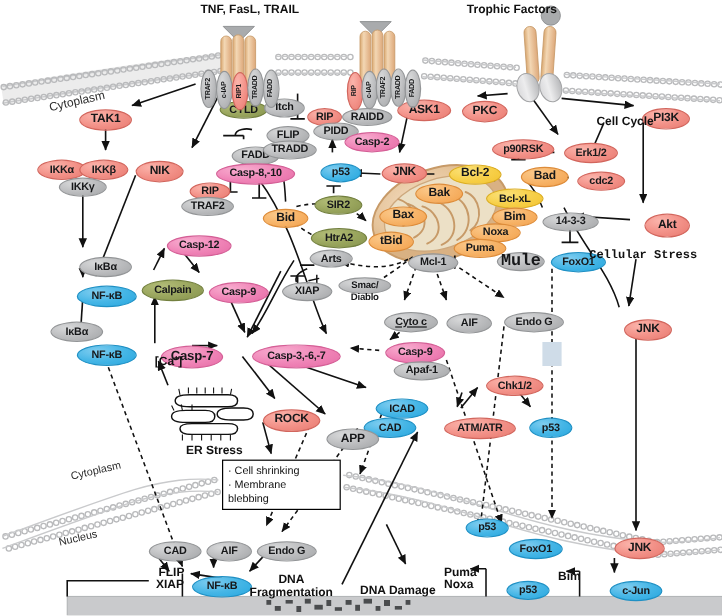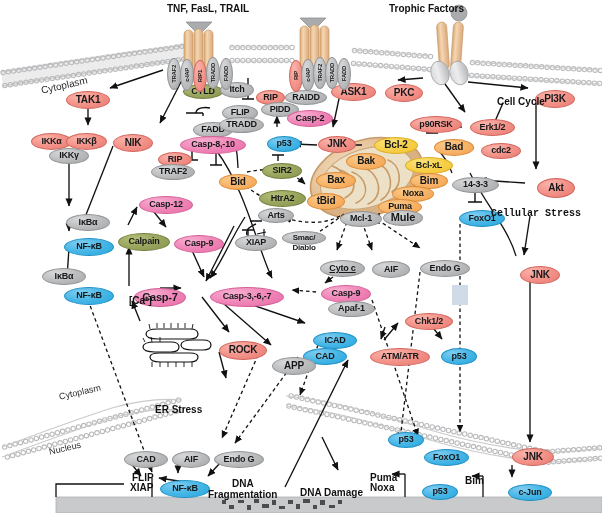--- a/index.html
+++ b/index.html
@@ -688,21 +688,21 @@
       <div class="node n-orange" style="left: 410px; top: 173px; width: 38px; height: 16px; font-size: 10px;">Bim</div>
       <div class="node n-orange" style="left: 219px; top: 174px; width: 38px; height: 16px; font-size: 10px;">Bid</div>
       <div class="node n-gray" style="left: 452px; top: 177px; width: 47px; height: 16px; font-size: 9px;">14-3-3</div>
       <div class="node n-red" style="left: 537px; top: 178px; width: 38px; height: 20px; font-size: 10px;">Akt</div>
       <div class="node n-orange" style="left: 392px; top: 186px; width: 42px; height: 16px; font-size: 9px;">Noxa</div>
       <div class="node n-olive" style="left: 259px; top: 190px; width: 47px; height: 17px; font-size: 9px;">HtrA2</div>
       <div class="node n-orange" style="left: 307px; top: 193px; width: 38px; height: 17px; font-size: 10px;">tBid</div>
       <div class="node n-orange" style="left: 378px; top: 199px; width: 44px; height: 16px; font-size: 9px;">Puma</div>
       <div class="node n-gray" style="left: 258px; top: 208px; width: 36px; height: 15px; font-size: 9px;">Arts</div>
       <div class="node n-gray" style="left: 340px; top: 211px; width: 42px; height: 16px; font-size: 9px;">Mcl-1</div>
-      <div class="node n-gray" style="left: 383px; top: 210px; width: 40px; height: 16px; font-size: 11px;">Mule</div>
+      <div class="node n-gray" style="left: 414px; top: 210px; width: 40px; height: 16px; font-size: 14px; font-family: Liberation Mono, monospace;">Mule</div>
       <div class="node n-blue" style="left: 459px; top: 210px; width: 46px; height: 17px; font-size: 9px;">FoxO1</div>
       <div class="node n-pink" style="left: 139px; top: 196px; width: 54px; height: 18px; font-size: 9px;">Casp-12</div>
       <div class="node n-gray" style="left: 235px; top: 235px; width: 42px; height: 16px; font-size: 9px;">XIAP</div>
       <div class="node n-gray" style="left: 282px; top: 231px; width: 44px; height: 14px; font-size: 8px;">Smac/</div>
       <div class="node" style="left: 282px; top: 242px; width: 44px; height: 13px; font-size: 8px; background: transparent; border: none;">Diablo</div>
       <div class="node n-gray" style="left: 66px; top: 214px; width: 44px; height: 17px; font-size: 9px;">IκBα</div>
       <div class="node n-olive" style="left: 118px; top: 233px; width: 52px; height: 18px; font-size: 9px;">Calpain</div>
       <div class="node n-pink" style="left: 174px; top: 235px; width: 50px; height: 18px; font-size: 9px;">Casp-9</div>
       <div class="node n-blue" style="left: 64px; top: 238px; width: 50px; height: 18px; font-size: 9px;">NF-κB</div>
       <div class="node n-gray" style="left: 320px; top: 260px; width: 45px; height: 17px; font-size: 9px; text-decoration: underline;">Cyto c</div>
@@ -730,21 +730,21 @@
       <div class="node n-gray" style="left: 214px; top: 451px; width: 50px; height: 17px; font-size: 9px;">Endo G</div>
       <div class="node n-blue" style="left: 422px; top: 484px; width: 36px; height: 16px; font-size: 9px;">p53</div>
       <div class="node n-blue" style="left: 508px; top: 484px; width: 44px; height: 17px; font-size: 9px;">c-Jun</div>
       <div class="node n-blue" style="left: 160px; top: 480px; width: 50px; height: 18px; font-size: 9px;">NF-κB</div>
     </div>
   <div id="labels-layer">
       <div class="lbl" style="left: 167px; top: 3px; font-size: 10px;">TNF, FasL, TRAIL</div>
       <div class="lbl" style="left: 389px; top: 3px; font-size: 10px;">Trophic Factors</div>
       <div class="lbl" style="left: 497px; top: 96px; font-size: 10px;">Cell Cycle</div>
       <div class="lbl" style="left: 491px; top: 208px; font-size: 10px; font-family: Liberation Mono, monospace;">Cellular Stress</div>
-      <div class="lbl" style="left: 155px; top: 370px; font-size: 10px; margin-top: 34px;">ER Stress</div>
+      <div class="lbl" style="left: 155px; top: 370px; font-size: 10px;">ER Stress</div>
       <div class="lbl" style="left: 300px; top: 487px; font-size: 10px;">DNA Damage</div>
       <div class="lbl" style="left: 232px; top: 478px; font-size: 10px;">DNA</div>
       <div class="lbl" style="left: 208px; top: 489px; font-size: 10px;">Fragmentation</div>
       <div class="lbl" style="left: 129px; top: 293px; font-size: 10px;">[Ca⁺]</div>
       <div class="lbl" style="left: 132px; top: 472px; font-size: 10px;">FLIP</div>
       <div class="lbl" style="left: 130px; top: 482px; font-size: 10px;">XIAP</div>
       <div class="lbl" style="left: 370px; top: 472px; font-size: 10px;">Puma</div>
       <div class="lbl" style="left: 370px; top: 482px; font-size: 10px;">Noxa</div>
       <div class="lbl" style="left: 465px; top: 475px; font-size: 10px;">Bim</div>
     </div>
@@ -779,16 +779,21 @@
       <div style="position: absolute; left: 337px; top: 58px; width: 12px; height: 30px; border-radius: 50%; background: radial-gradient(at 35% 25%, rgb(216, 217, 218) 0%, rgb(188, 189, 191) 55%, rgb(163, 165, 167) 100%); border: 1px solid rgb(147, 149, 151); display: flex; align-items: center; justify-content: center;">
         <span class="vert" style="font-size: 6px; font-weight: bold; color: rgb(23, 24, 26); letter-spacing: -0.3px;">FADD</span>
       </div>
     </div>
   <div id="comp-layer">
       <div class="comp" style="left: 40px; top: 85px; font-size: 10px; transform: rotate(-13deg); transform-origin: left top;">Cytoplasm</div>
       <div class="comp" style="left: 58px; top: 392px; font-size: 9px; transform: rotate(-13deg); transform-origin: left top;">Cytoplasm</div>
       <div class="comp" style="left: 48px; top: 447px; font-size: 9px; transform: rotate(-13deg); transform-origin: left top;">Nucleus</div>
     </div>
 
+  <div id="boxShrink" style="left: 185px; top: 383px; width: 99px; height: 42px; padding: 3px 4px; font-size: 9px; line-height: 1.28;">
+      <div>· Cell shrinking</div>
+      <div>· Membrane</div>
+      <div>   blebbing</div>
+    </div>
 
   <div id="wm-icon" style="left:452px;top:285px;width:16px;height:20px;"></div>
 
 </div>
 
 </body></html>

